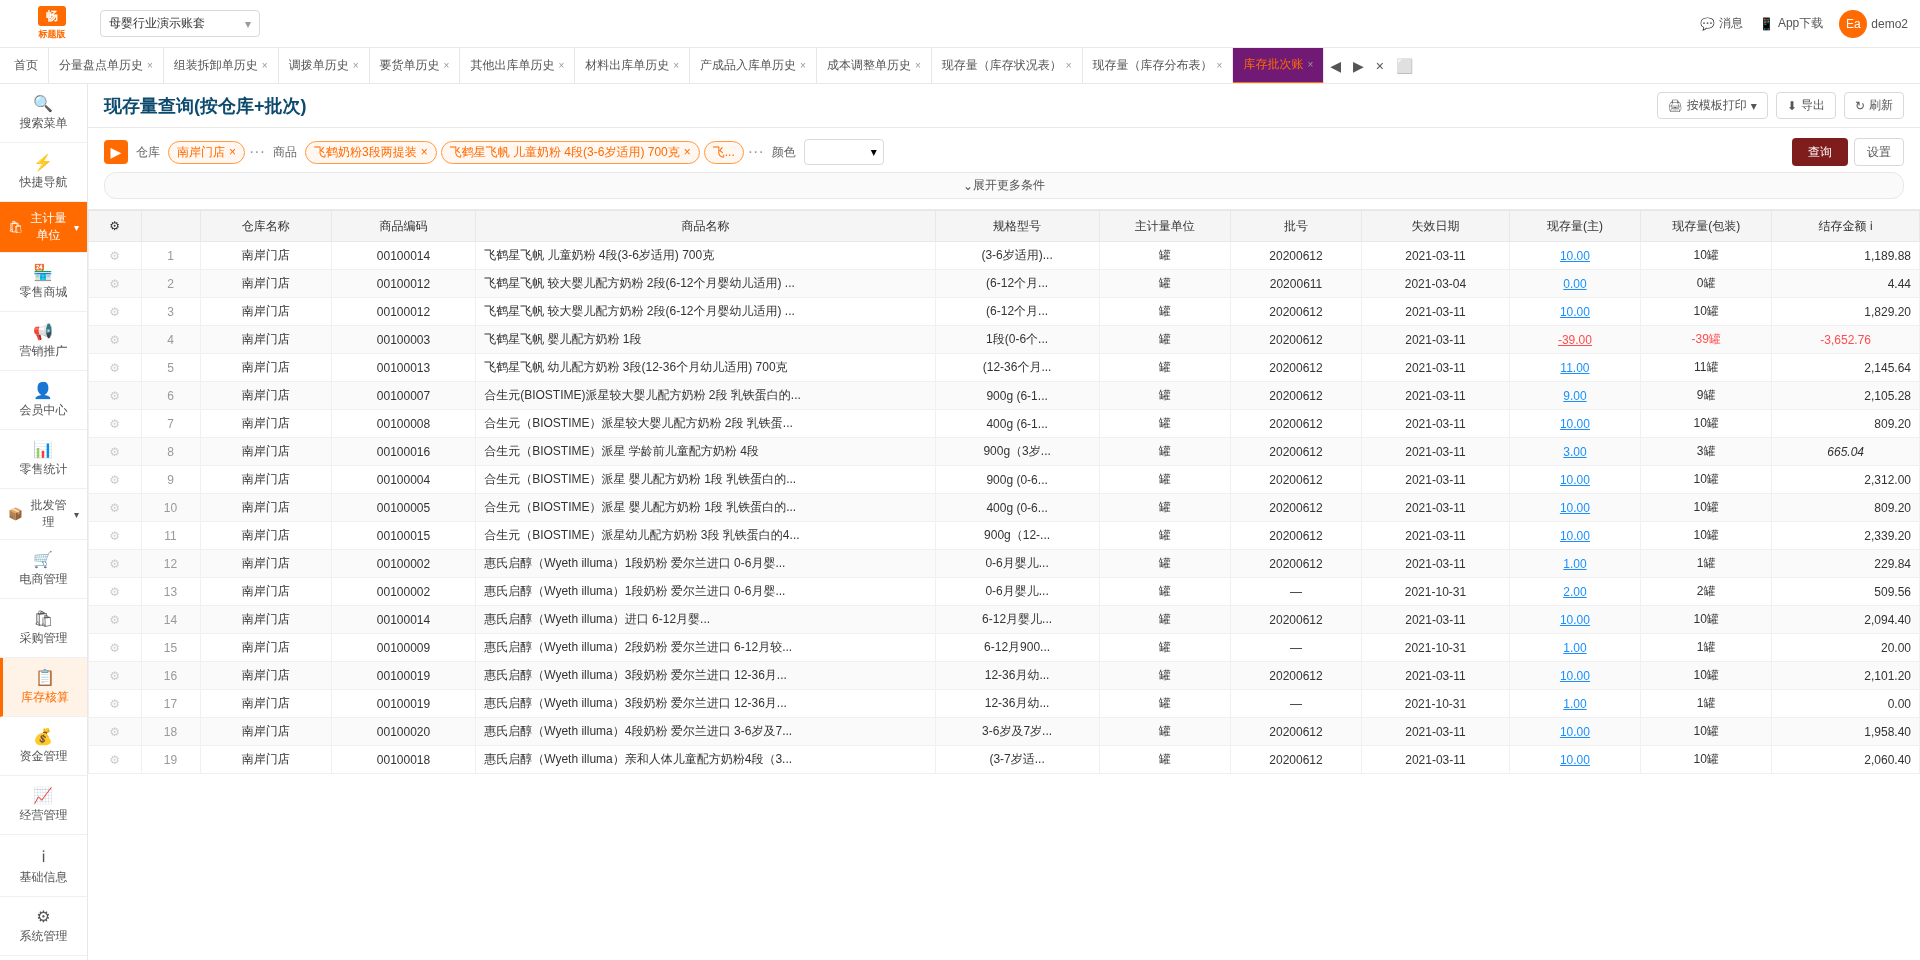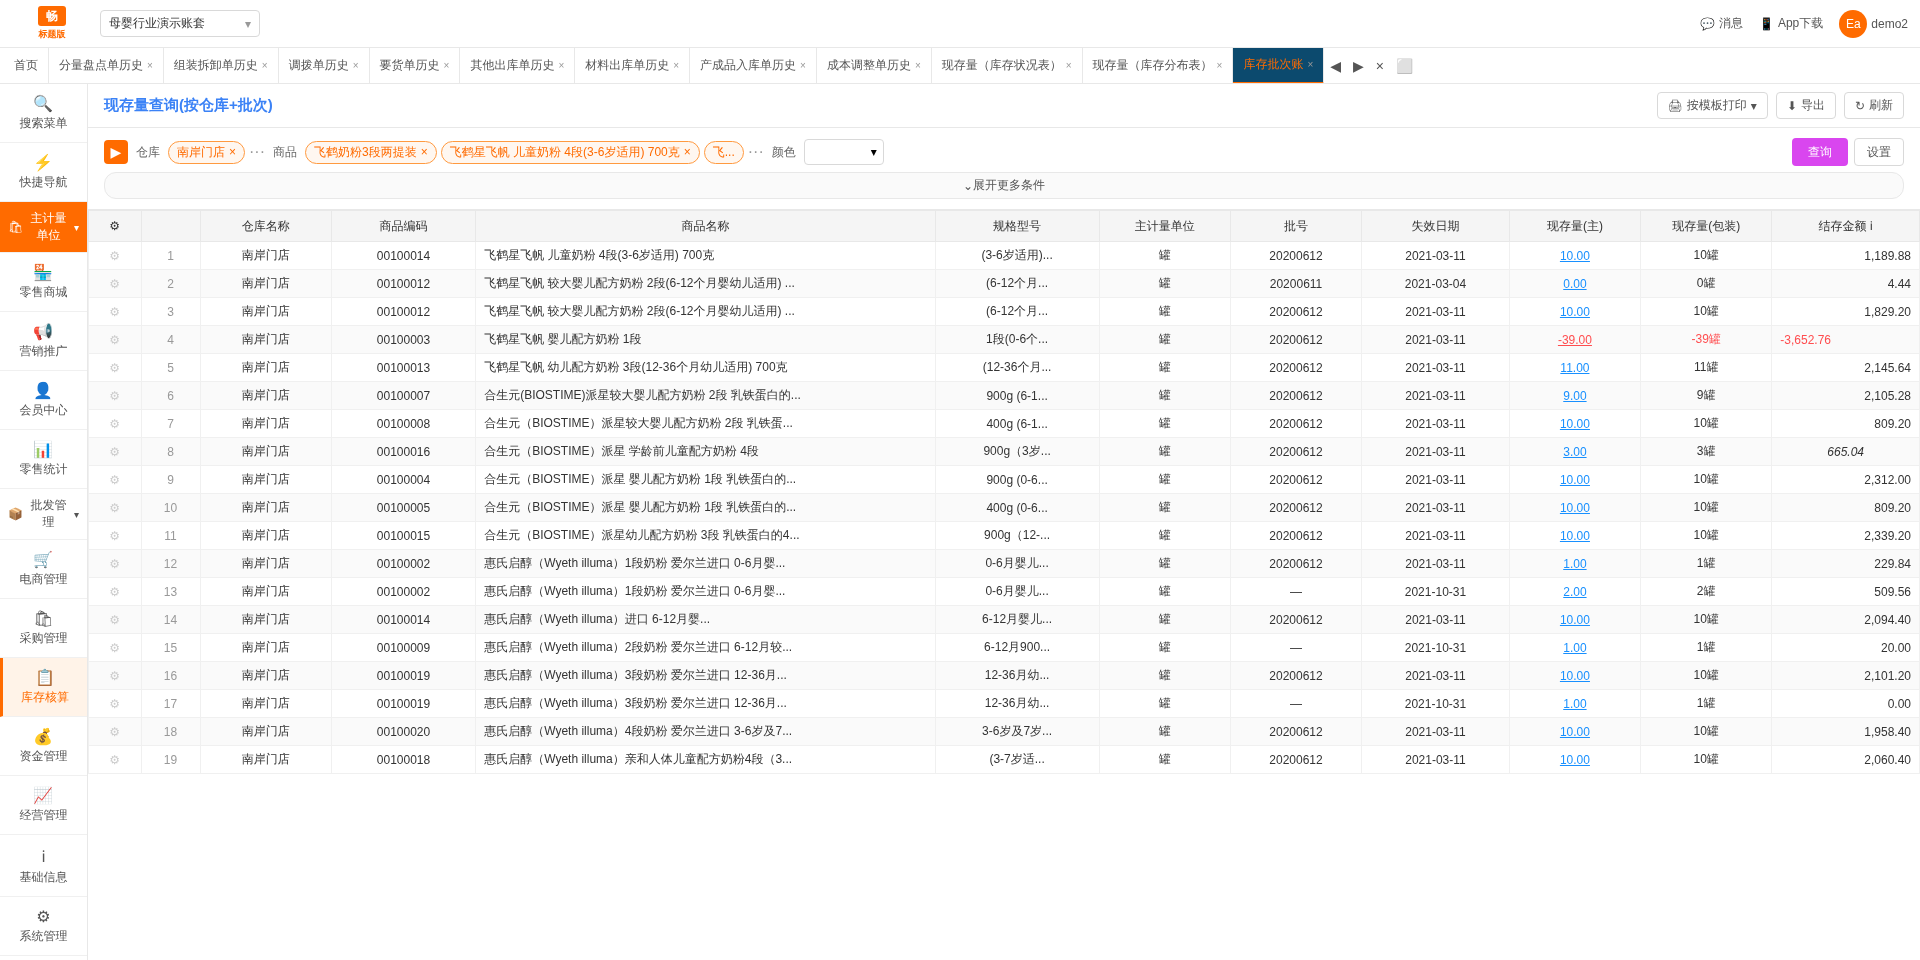--- a/index.html
+++ b/index.html
@@ -94,21 +94,21 @@
       border-right: 1px solid #e8e8e8;
       cursor: pointer;
       color: #555;
       white-space: nowrap;
       font-size: 12px;
       flex-shrink: 0;
     }
     .tab-item.active {
       color: #ff6b00;
       border-bottom: 2px solid #ff6b00;
-      background: #0c4a6e;
+      background: #701a75;
     }
     .tab-item .close-tab {
       margin-left: 4px;
       color: #999;
       font-size: 10px;
     }
     .tab-nav-btn {
       padding: 0 6px;
       cursor: pointer;
       color: #555;
@@ -161,23 +161,23 @@
     .page-header {
       background: #fff;
       padding: 8px 16px;
       border-bottom: 1px solid #e8e8e8;
       display: flex;
       align-items: center;
       justify-content: space-between;
       flex-shrink: 0;
     }
     .page-title {
-      font-size: 15px;
+      font-size: 18px;
       font-weight: bold;
-      color: #3b82f6;
+      color: #0c4a6e;
     }
     .page-actions {
       display: flex;
       align-items: center;
       gap: 8px;
     }
     .action-btn {
       display: flex;
       align-items: center;
       gap: 4px;
@@ -259,21 +259,21 @@
     .color-dropdown {
       display: flex;
       align-items: center;
       border: 1px solid #d9d9d9;
       border-radius: 4px;
       padding: 2px 6px;
       min-width: 80px;
       height: 26px;
     }
     .search-btn {
-      background: #d946ef;
+      background: #7f1d1d;
       color: #fff;
       border: none;
       border-radius: 4px;
       padding: 4px 16px;
       cursor: pointer;
       height: 28px;
     }
     .setting-btn {
       background: #fff;
       color: #555;
@@ -598,21 +598,21 @@
     <td class="row-num">4</td>
     <td>南岸门店</td>
     <td>00100003</td>
     <td class="product-name" style="text-align:left;">飞鹤星飞帆 婴儿配方奶粉 1段</td>
     <td>1段(0-6个...</td>
     <td>罐</td>
     <td>20200612</td>
     <td>2021-03-11</td>
     <td class="red-text link-text">-39.00</td>
     <td class="red-text">-39罐</td>
-    <td class="red-text" style="text-align:left;">-3,652.76</td>
+    <td class="red-text" style="text-align:center;">-3,652.76</td>
   </tr>
             <tr>
     <td style="text-align:center;color:#ccc;">⚙</td>
     <td class="row-num">5</td>
     <td>南岸门店</td>
     <td>00100013</td>
     <td class="product-name" style="text-align:left;">飞鹤星飞帆 幼儿配方奶粉 3段(12-36个月幼儿适用) 700克</td>
     <td>(12-36个月...</td>
     <td>罐</td>
     <td>20200612</td>

